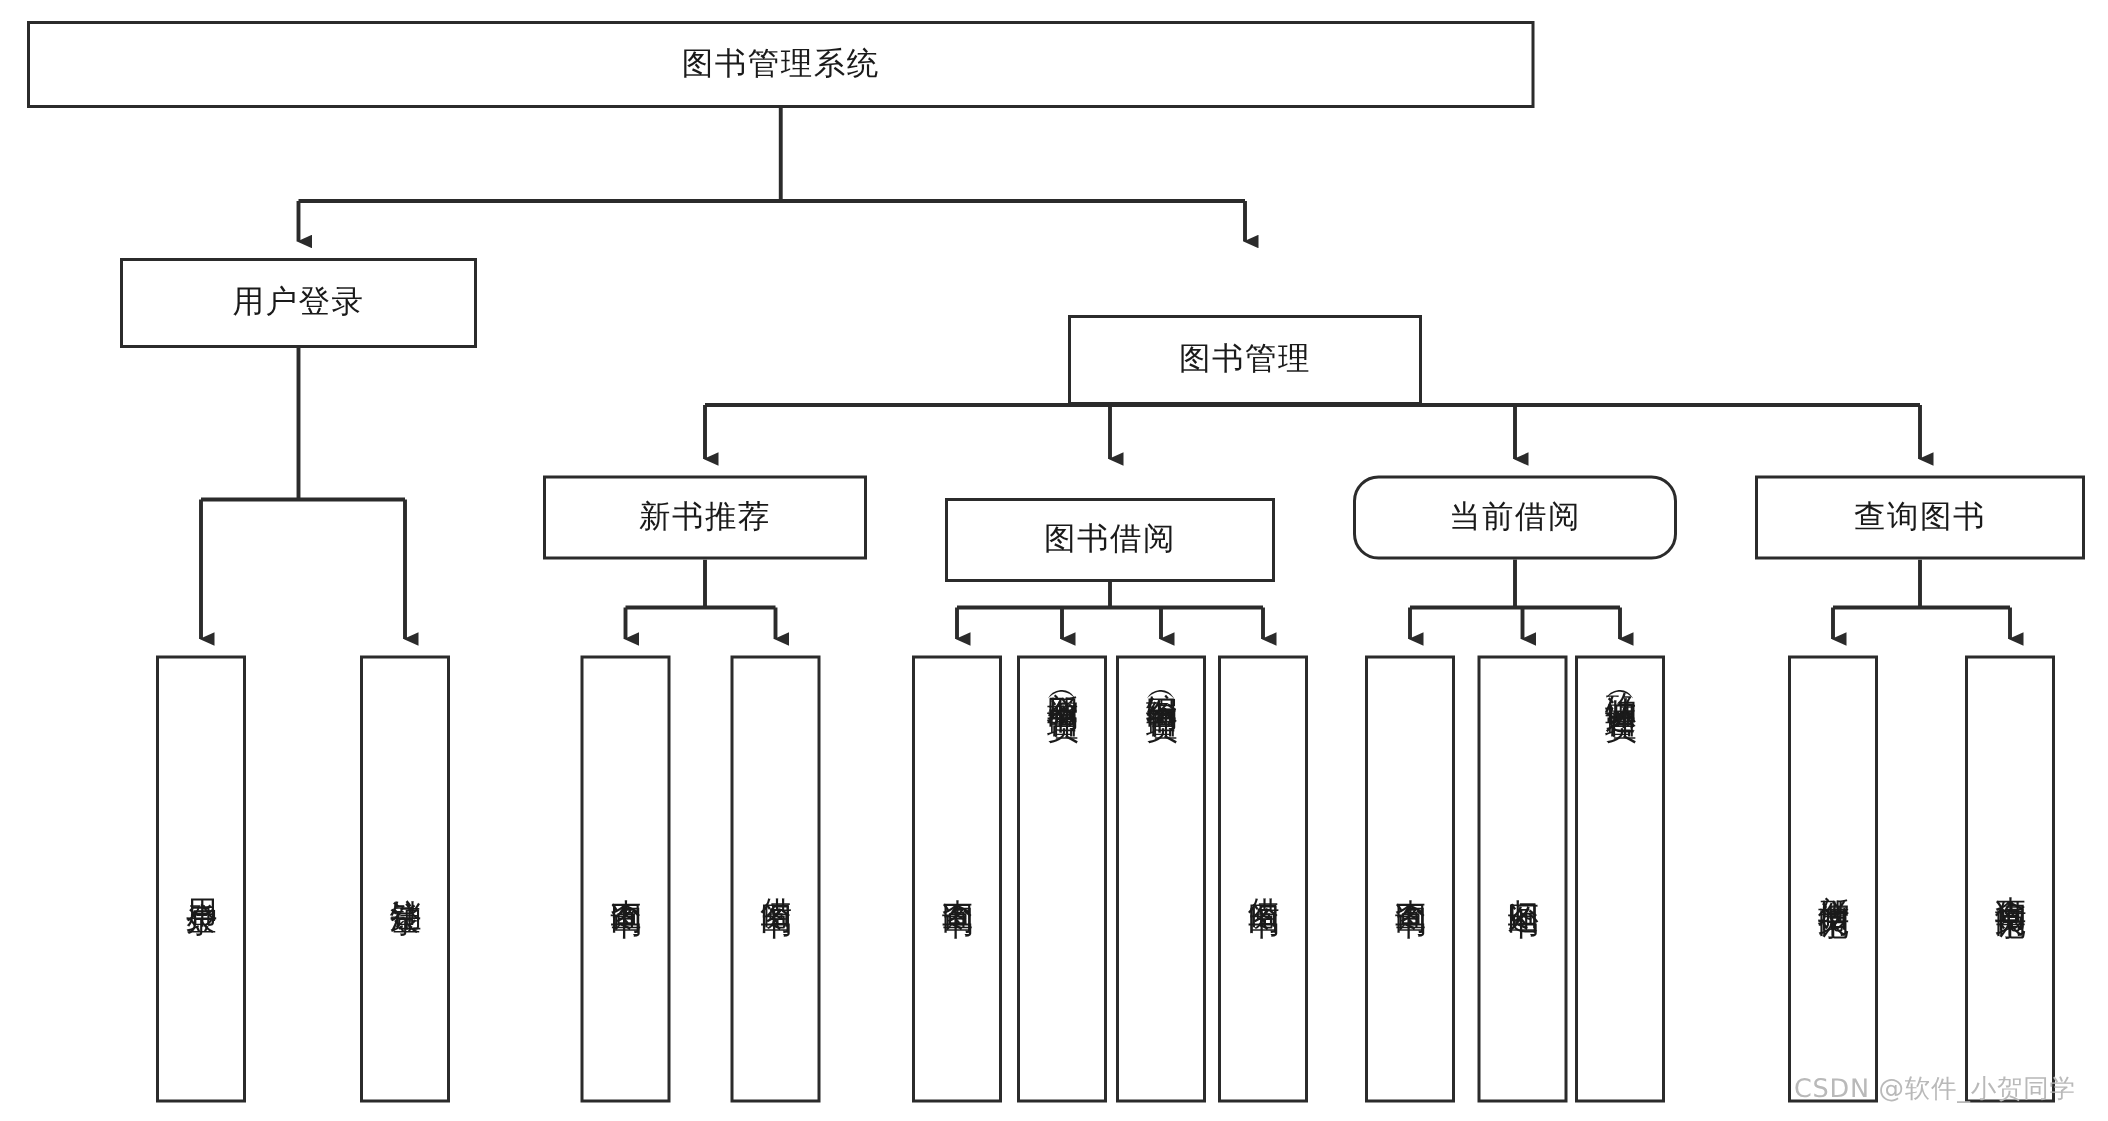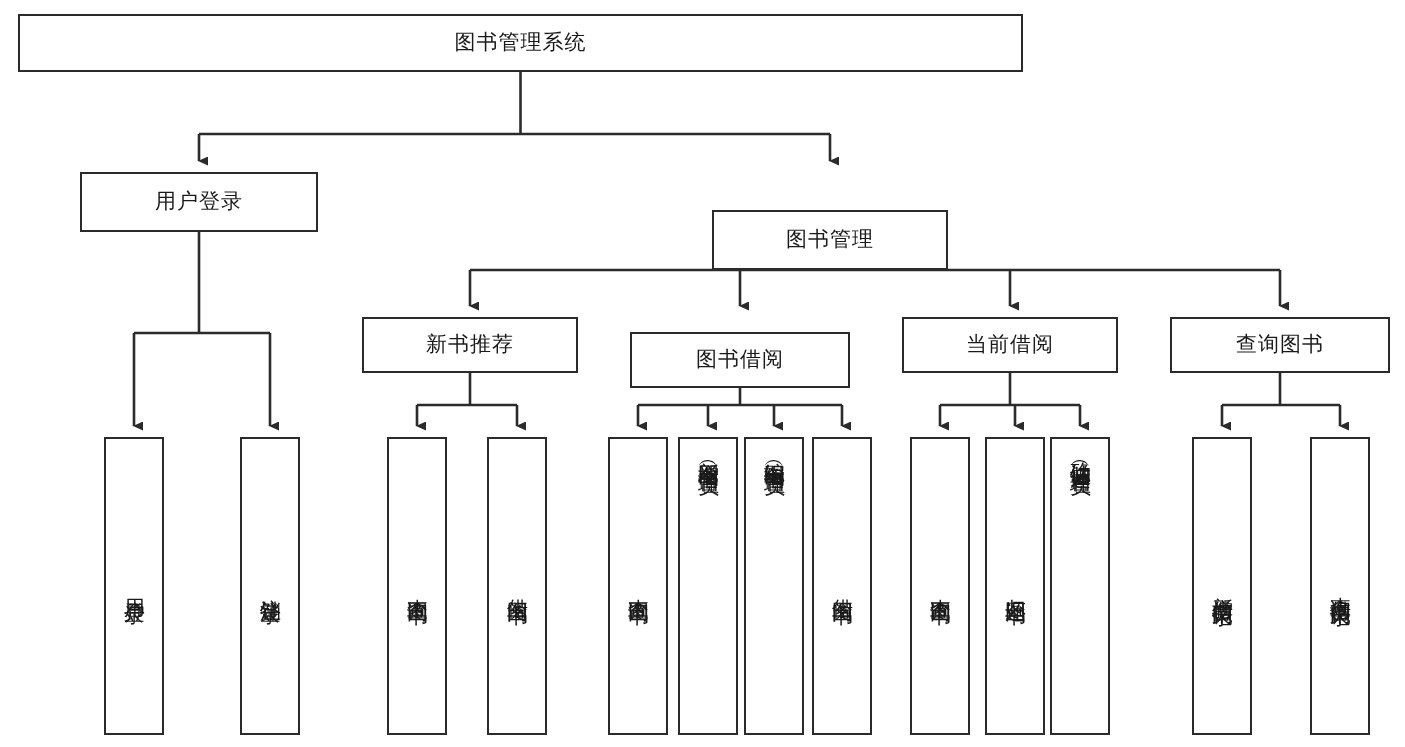--- a/index.html
+++ b/index.html
@@ -125,21 +125,21 @@
       </div>
       <div class="node-box" style="left: 712px; top: 172px; width: 236px; height: 60px; margin-top: 38px;">
         <span class="node-label-h">图书管理</span>
       </div>
       <div class="node-box" style="left: 362px; top: 317px; width: 216px; height: 56px;">
         <span class="node-label-h">新书推荐</span>
       </div>
       <div class="node-box" style="left: 630px; top: 332px; width: 220px; height: 56px;">
         <span class="node-label-h">图书借阅</span>
       </div>
-      <div class="node-box" style="left: 902px; top: 317px; width: 216px; height: 56px;">
+      <div class="node-box" style="left: 902px; top: 317px; width: 216px; height: 56px; border-radius: 17px;">
         <span class="node-label-h">当前借阅</span>
       </div>
       <div class="node-box" style="left: 1170px; top: 317px; width: 220px; height: 56px;">
         <span class="node-label-h">查询图书</span>
       </div>
       <div class="node-box vertical center-text" style="left: 104px; top: 437px; width: 60px; height: 298px;">
         <span class="node-label-v">用户登录</span>
       </div>
       <div class="node-box vertical center-text" style="left: 240px; top: 437px; width: 60px; height: 298px;">
         <span class="node-label-v">注销登录</span>
@@ -171,13 +171,14 @@
       <div class="node-box vertical" style="left: 1050px; top: 437px; width: 60px; height: 298px;">
         <span class="node-label-v" style="margin-top: 6px;">确认归还（管理员）</span>
       </div>
       <div class="node-box vertical center-text" style="left: 1192px; top: 437px; width: 60px; height: 298px;">
         <span class="node-label-v">新增借阅记录</span>
       </div>
       <div class="node-box vertical center-text" style="left: 1310px; top: 437px; width: 60px; height: 298px;">
         <span class="node-label-v">查询借阅记录</span>
       </div>
     </div>
+  <div class="watermark" style="left: 1196px; top: 714px;">CSDN @软件_小贺同学</div>
 </div>
 
 </body></html>

